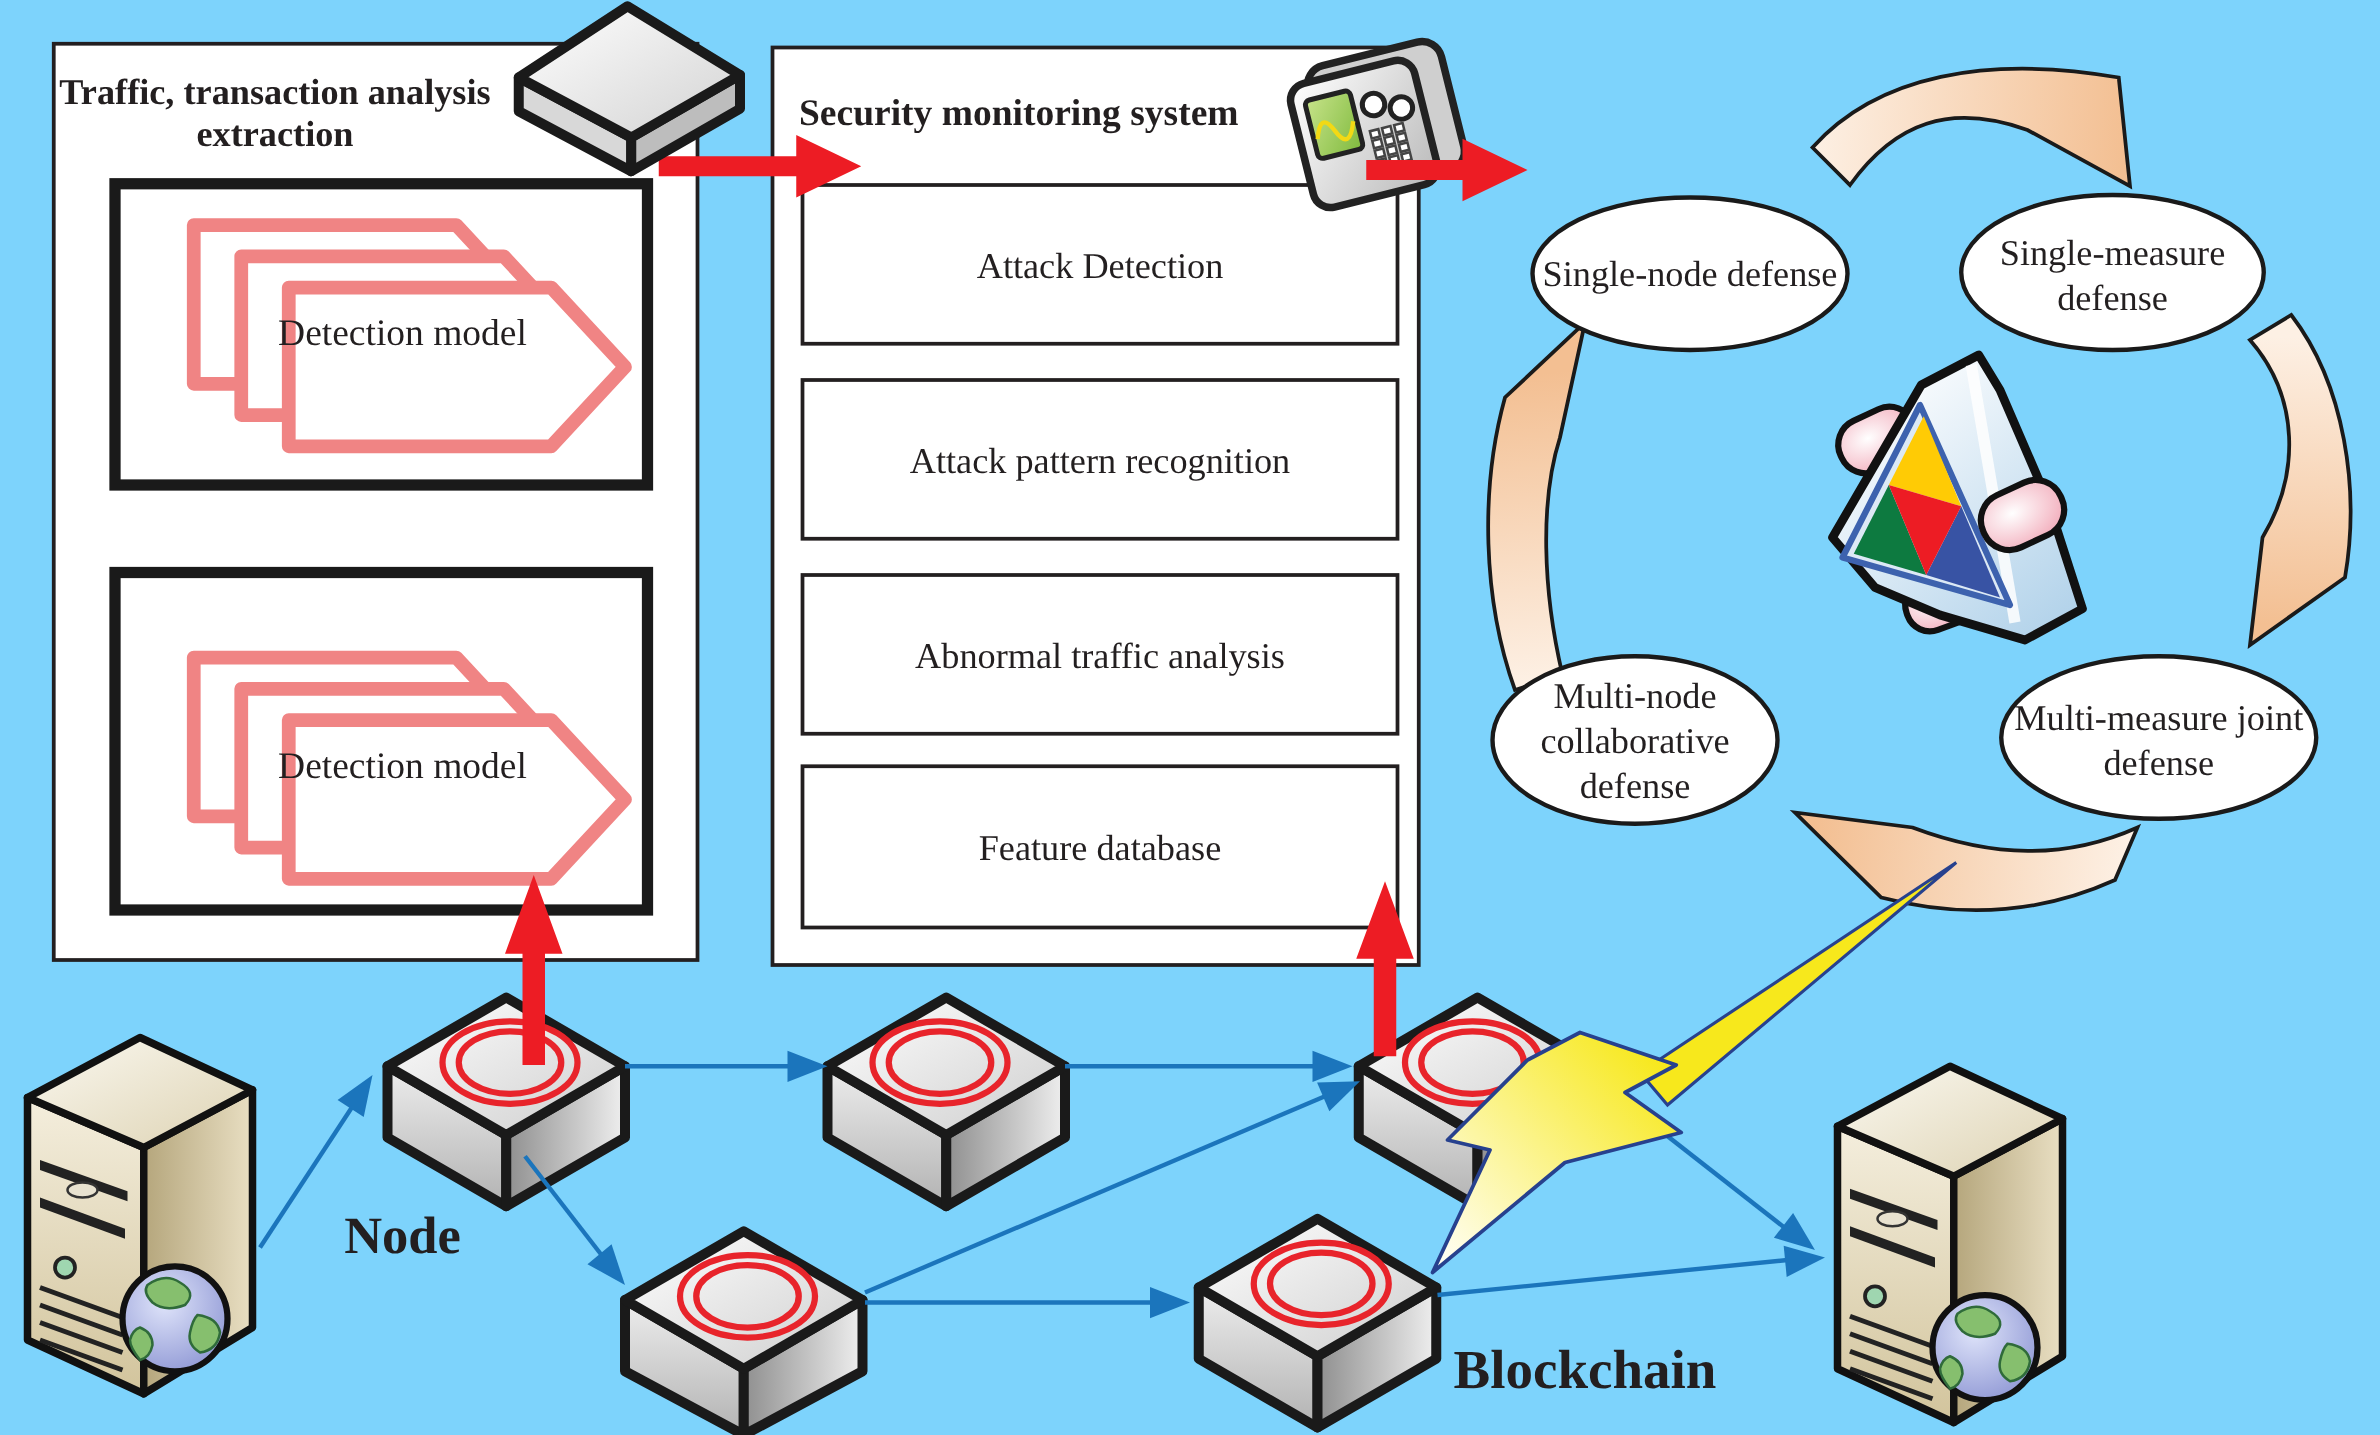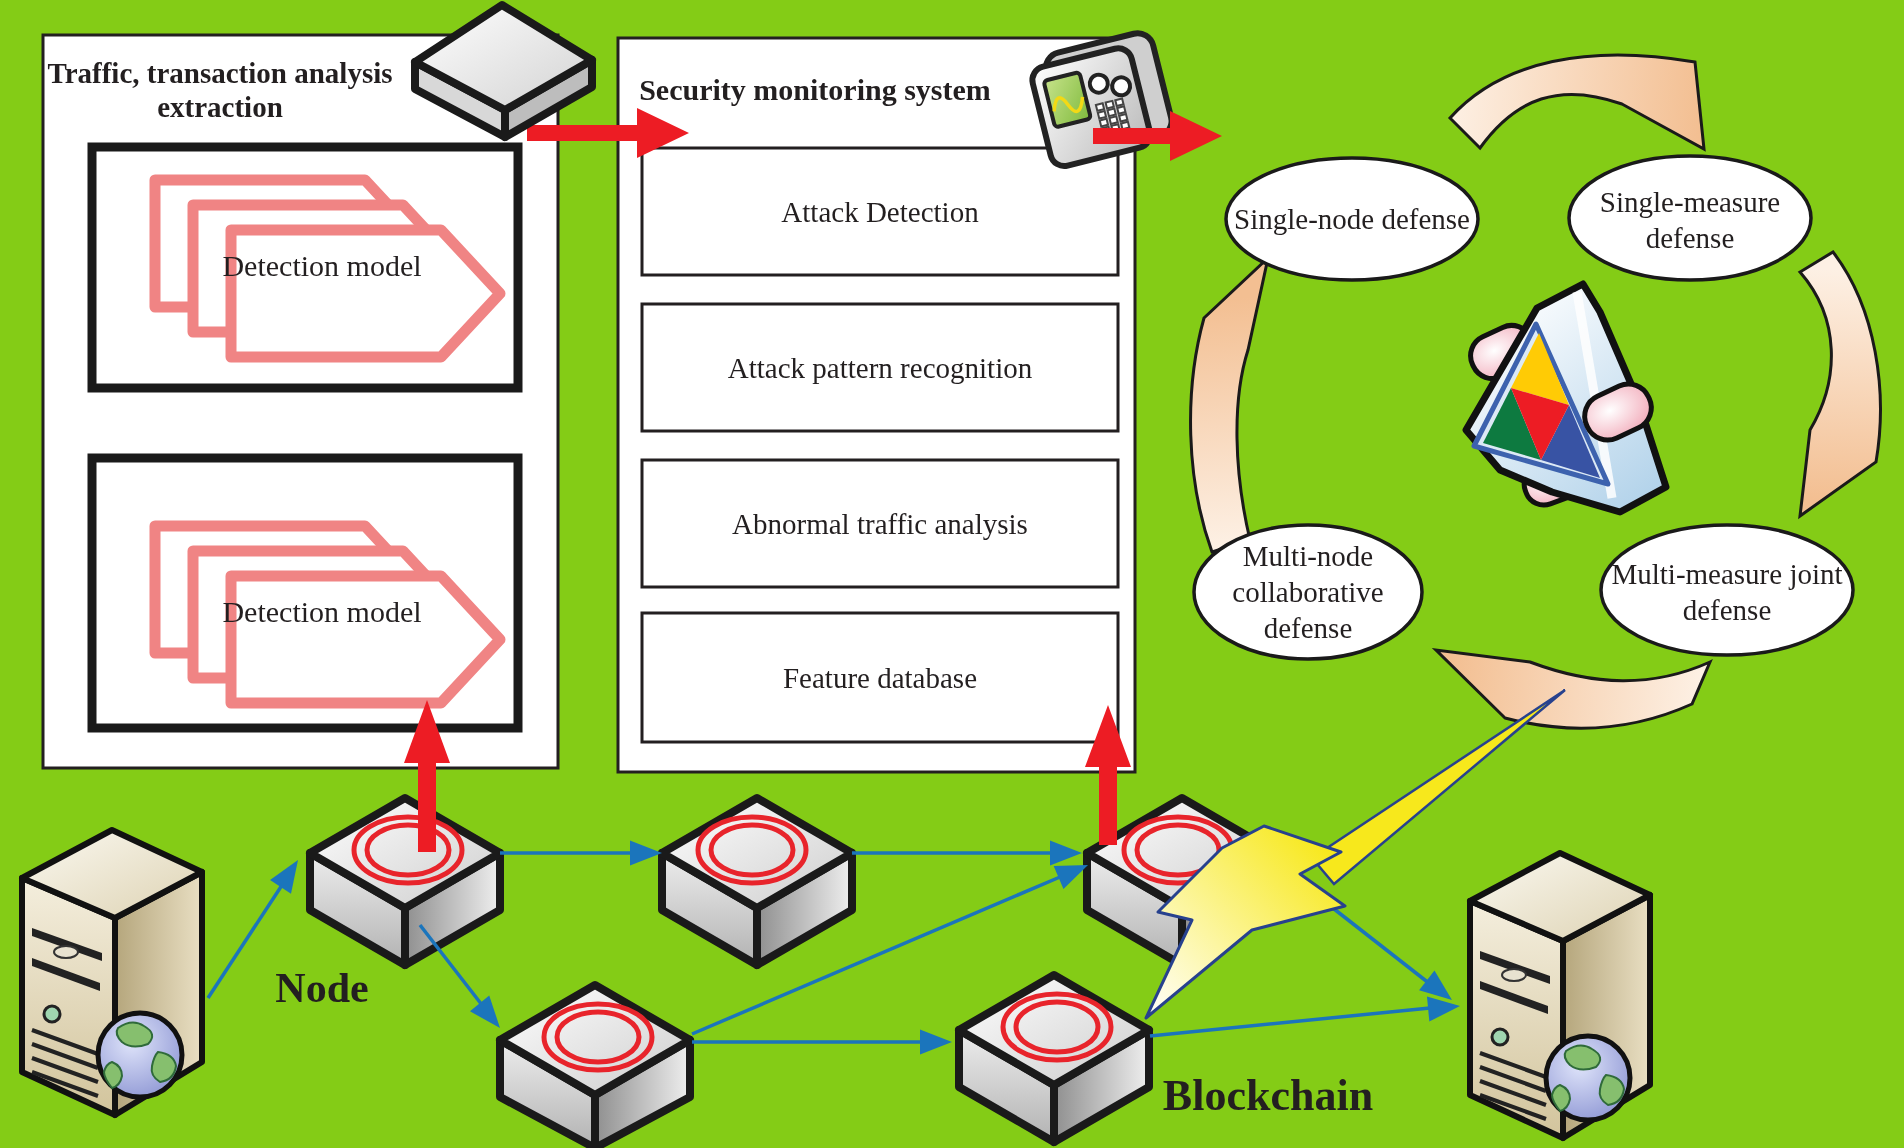--- a/index.html
+++ b/index.html
@@ -1,16 +1,16 @@
 <!DOCTYPE html>
 <html><head>
 <meta charset="utf-8">
 <style>
   html,body{margin:0;padding:0;background:#ffffff;}
-  #canvas{position:relative;width:1904px;height:1148px;background:#84cc16;overflow:hidden;}
+  #canvas{position:relative;width:1904px;height:1148px;background:#7dd3fc;overflow:hidden;}
   svg{position:absolute;left:0;top:0;}
   text{font-family:"Liberation Serif","DejaVu Serif",serif;fill:#231f20;}
   .bold{font-weight:bold;}
 </style>
 </head>
 <body>
 
 <div id="canvas">
 <svg width="1904" height="1148" viewBox="0 0 1904 1148">
   <defs>

